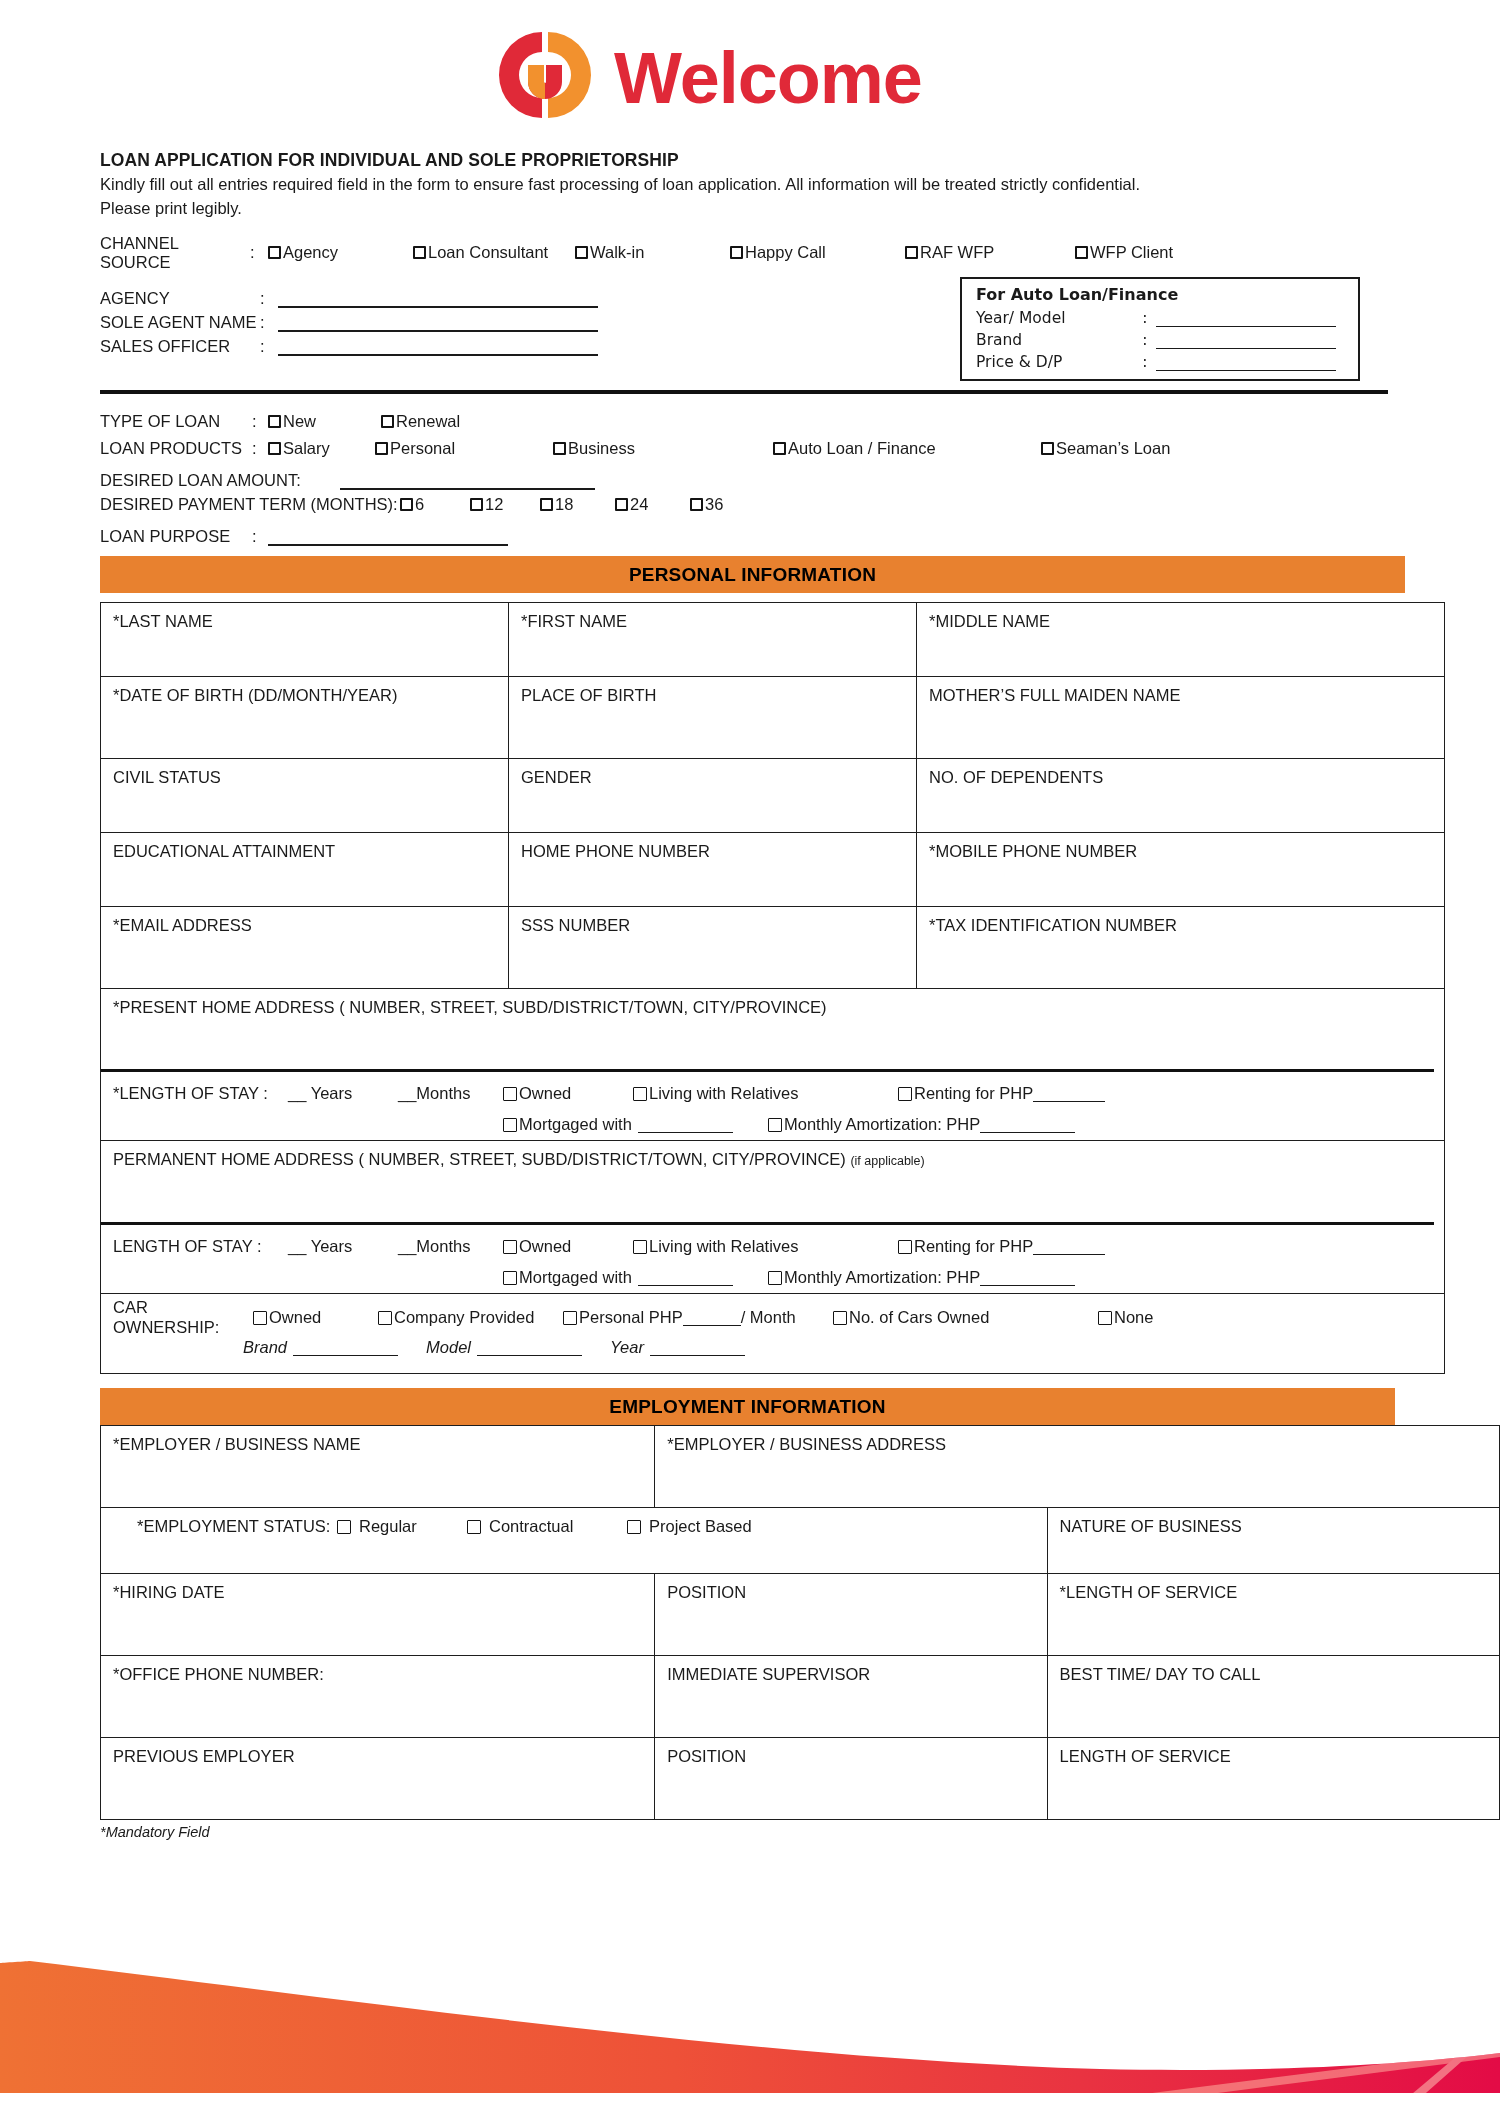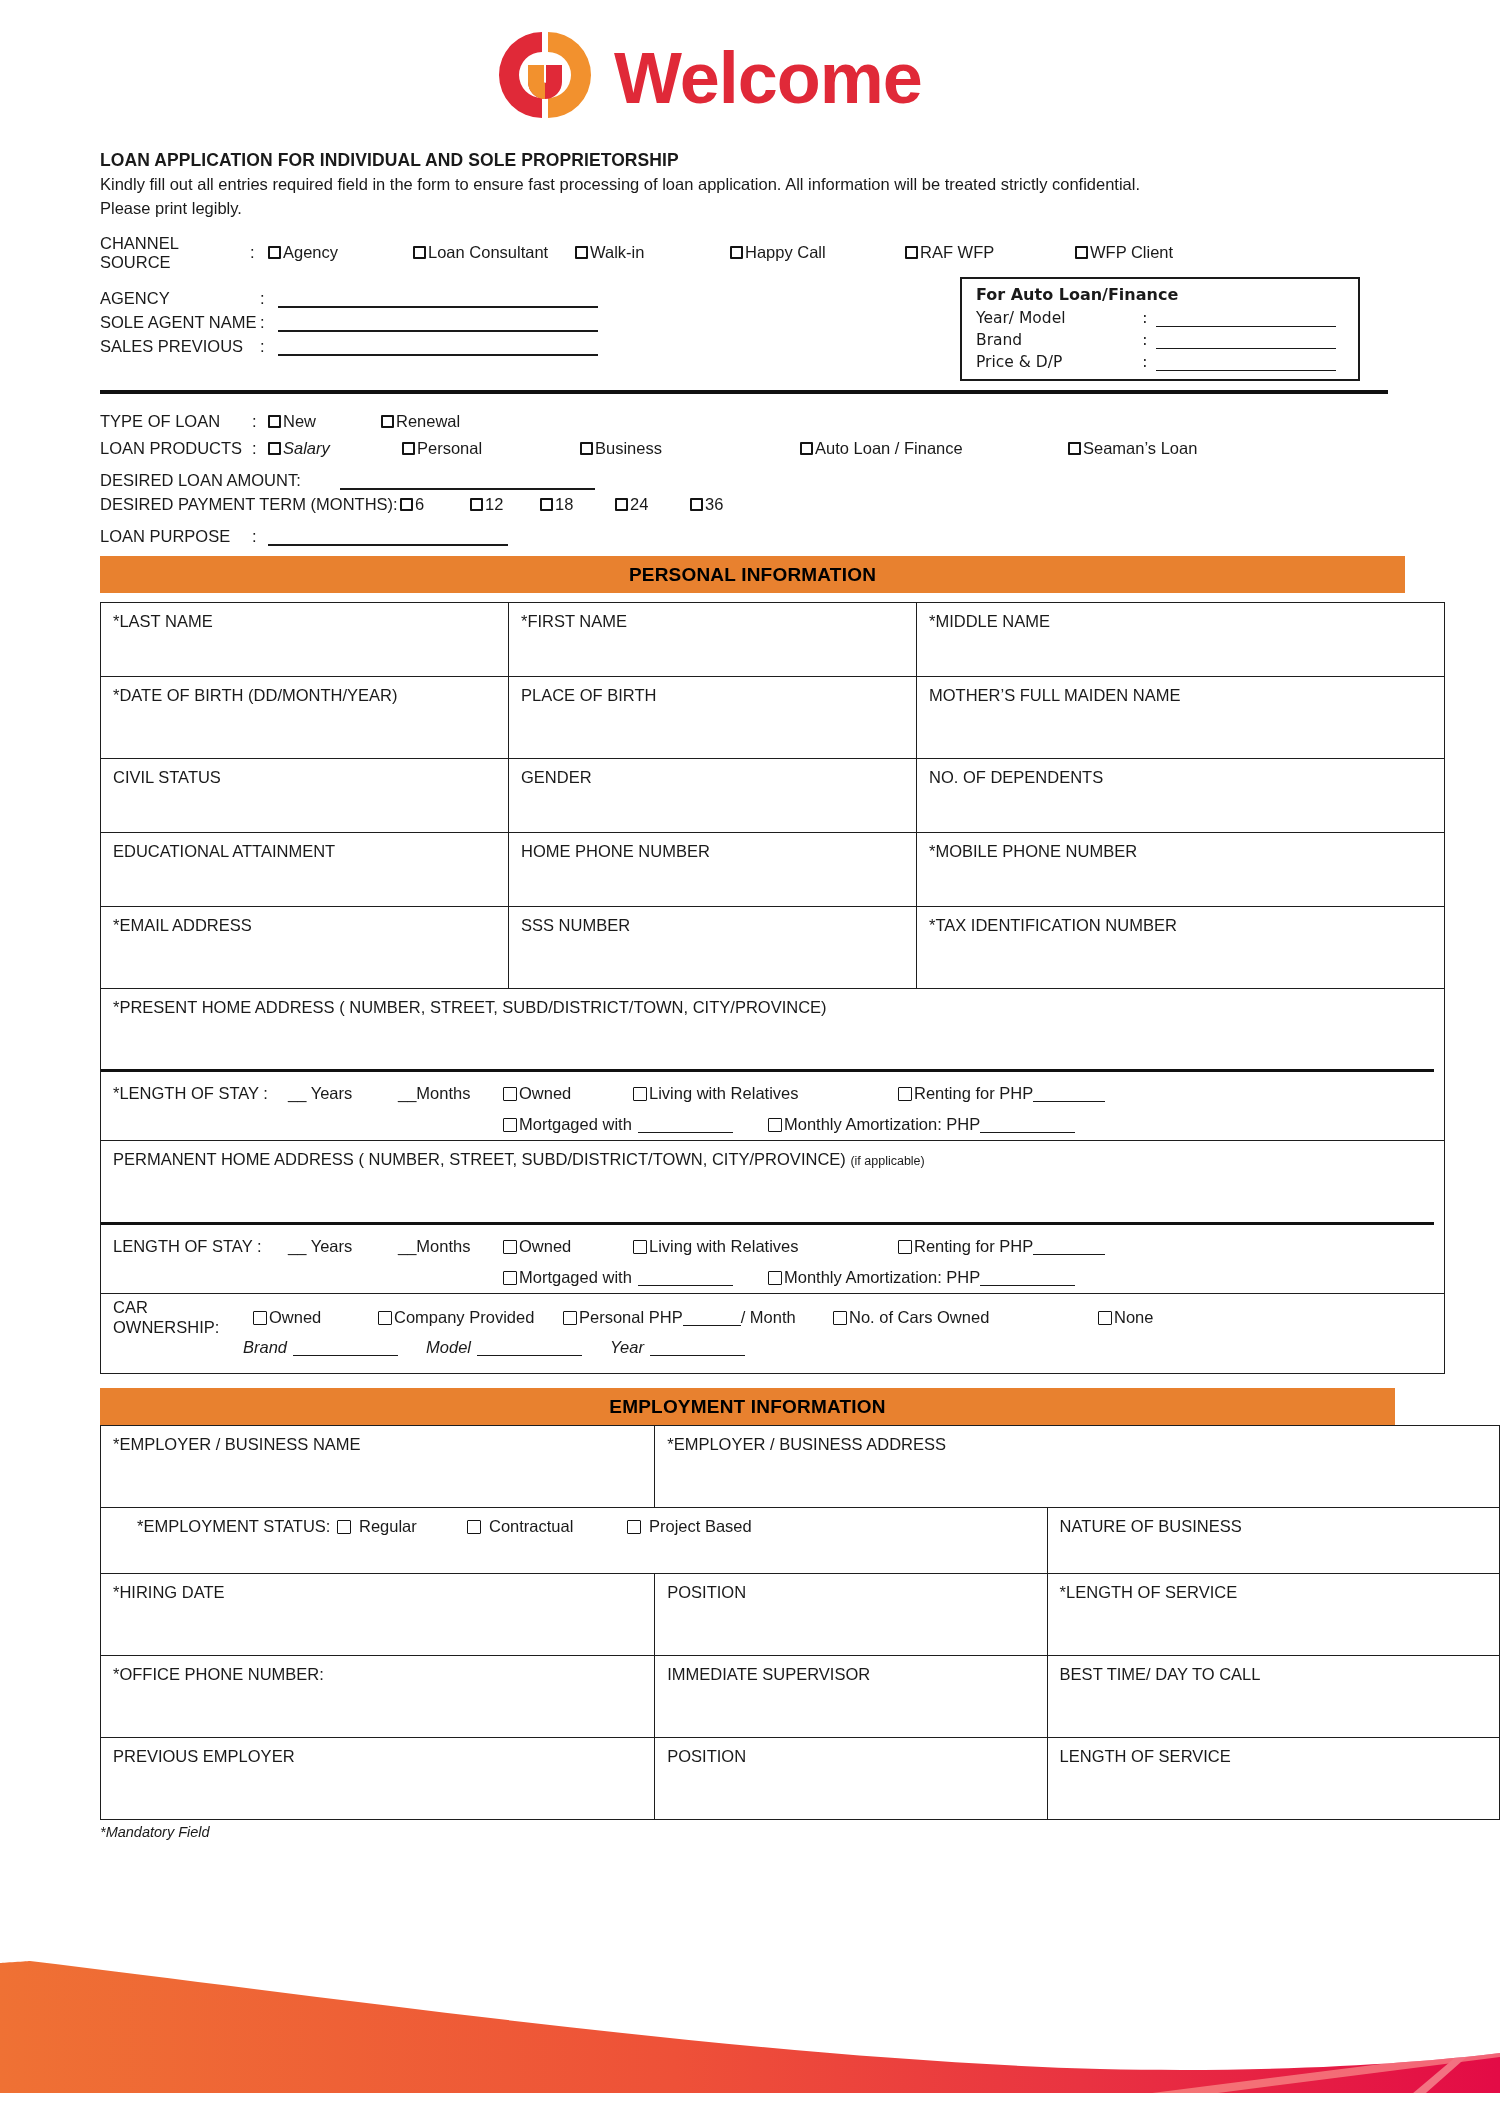--- a/index.html
+++ b/index.html
@@ -282,21 +282,21 @@
     <span class="agency-label">AGENCY</span>
     <span class="agency-colon">:</span>
     <span class="rule"></span>
   </div>
   <div class="agency-line">
     <span class="agency-label">SOLE AGENT NAME</span>
     <span class="agency-colon">:</span>
     <span class="rule"></span>
   </div>
   <div class="agency-line">
-    <span class="agency-label">SALES PREVIOUS</span>
+    <span class="agency-label">SALES OFFICER</span>
     <span class="agency-colon">:</span>
     <span class="rule"></span>
   </div>
 
   <div class="auto-box">
     <div class="auto-title">For Auto Loan/Finance</div>
     <div class="auto-line">
       <span class="auto-key">Year/ Model</span>
       <span class="auto-colon">:</span>
       <span class="auto-rule"></span>
@@ -329,21 +329,21 @@
     </span>
     <span class="opt">
       <span class="cb"></span>
       <span>Renewal</span>
     </span>
   </div>
 
   <div class="loan-line">
     <span class="loan-label">LOAN PRODUCTS</span>
     <span class="loan-colon">:</span>
-    <span class="opt" style="width:134px;font-style:italic;">
+    <span class="opt" style="width:107px;">
       <span class="cb"></span>
       <span>Salary</span>
     </span>
     <span class="opt" style="width:178px;">
       <span class="cb"></span>
       <span>Personal</span>
     </span>
     <span class="opt" style="width:180px;">
       <span class="cb"></span>
       <span>Business</span>

